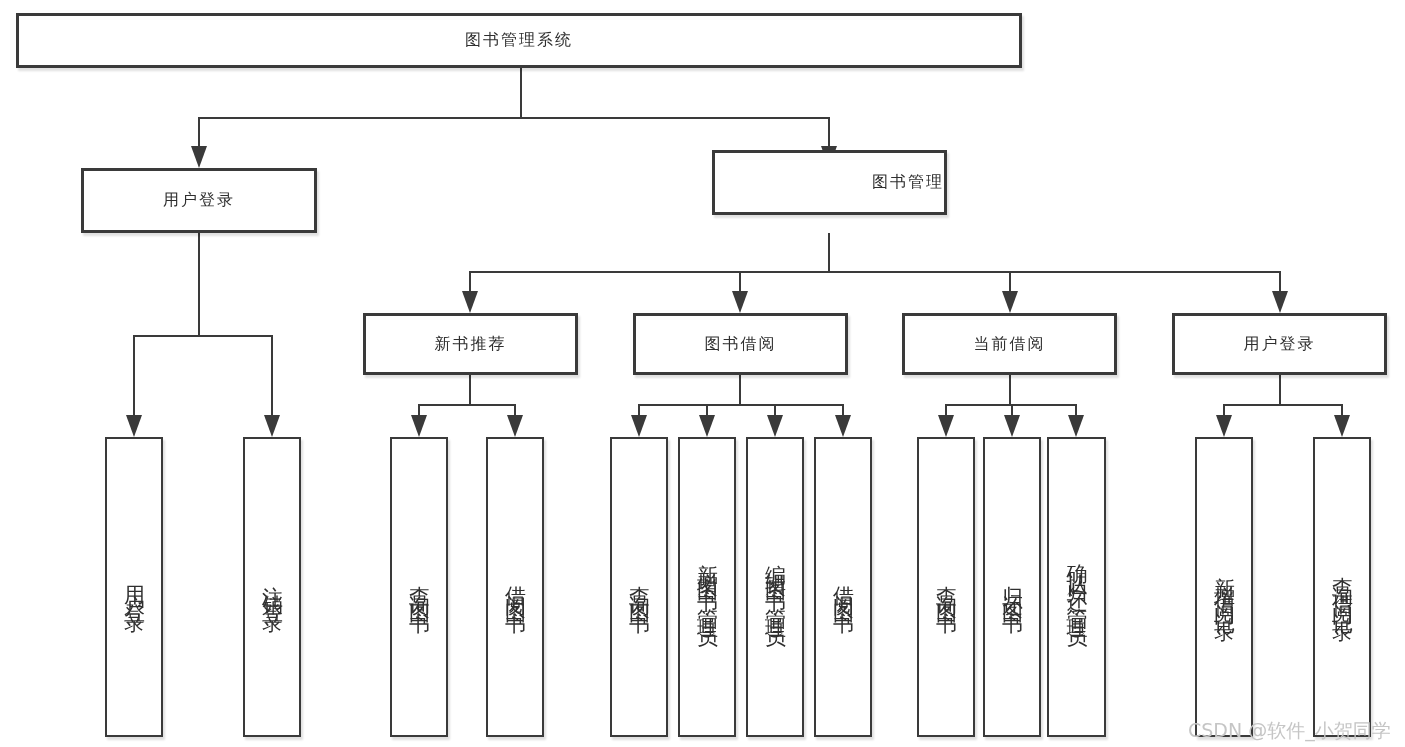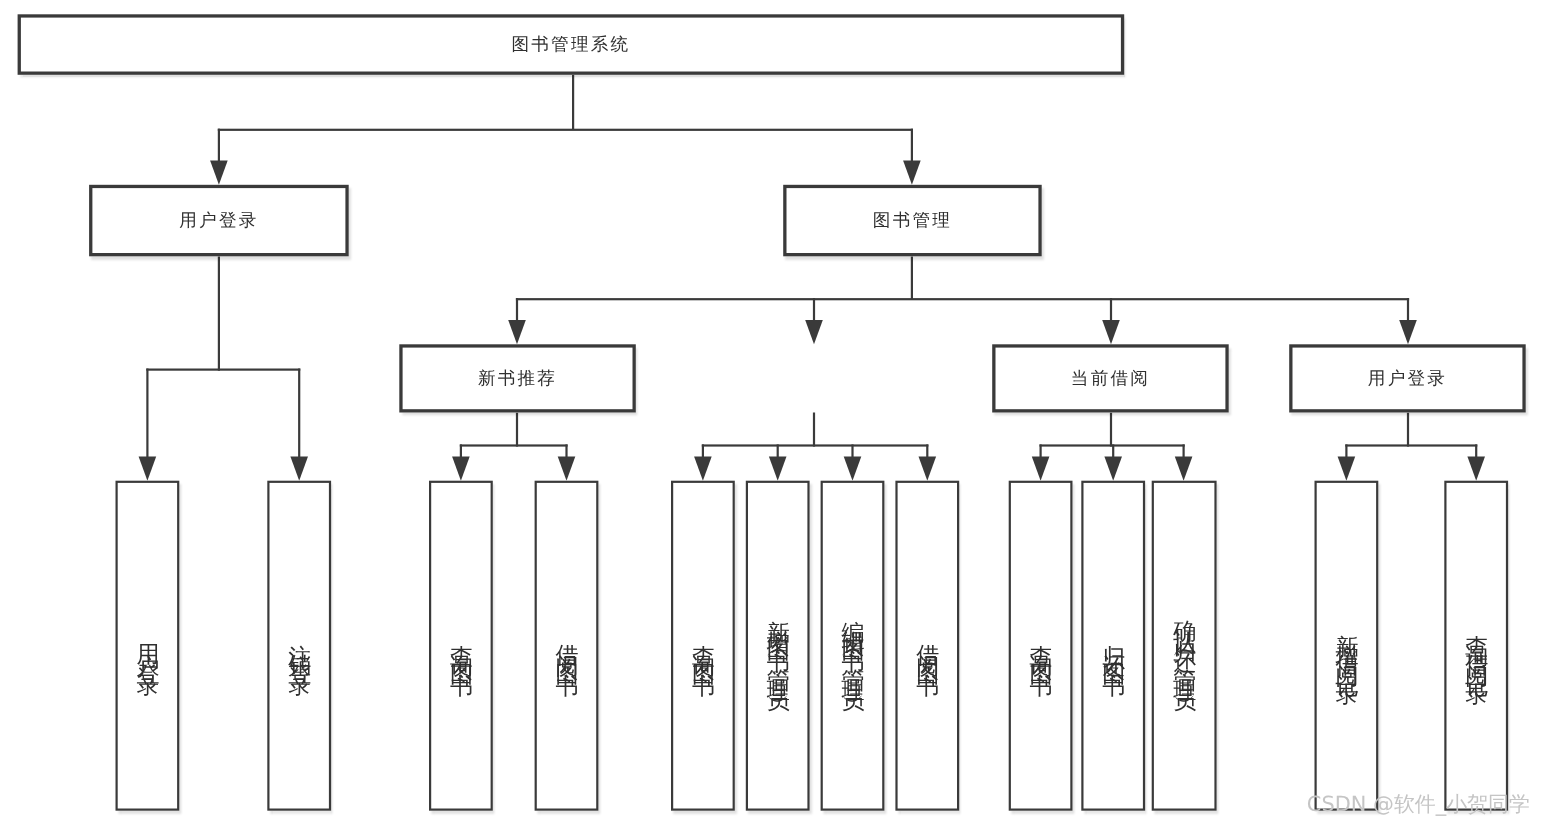--- a/index.html
+++ b/index.html
@@ -70,26 +70,29 @@
 
 <div id="canvas">
 
   <div class="node" style="left:16px;top:13px;width:1006px;height:55px;">
     <span>图书管理系统</span>
   </div>
 
   <div class="node" style="left:81px;top:168px;width:236px;height:65px;">
     <span>用户登录</span>
   </div>
-  <div class="node" style="left:712px;top:168px;width:235px;height:65px;">
+  <div class="node" style="left:712px;top:150px;width:235px;height:65px;justify-content:flex-end;">
     <span>图书管理</span>
   </div>
 
   <div class="node" style="left:363px;top:313px;width:215px;height:62px;">
     <span>新书推荐</span>
+  </div>
+  <div class="node" style="left:633px;top:313px;width:215px;height:62px;">
+    <span>图书借阅</span>
   </div>
   <div class="node" style="left:902px;top:313px;width:215px;height:62px;">
     <span>当前借阅</span>
   </div>
   <div class="node" style="left:1172px;top:313px;width:215px;height:62px;">
     <span>用户登录</span>
   </div>
 
   <div class="leaf" style="left:105px;">
     <span>用户登录</span>

